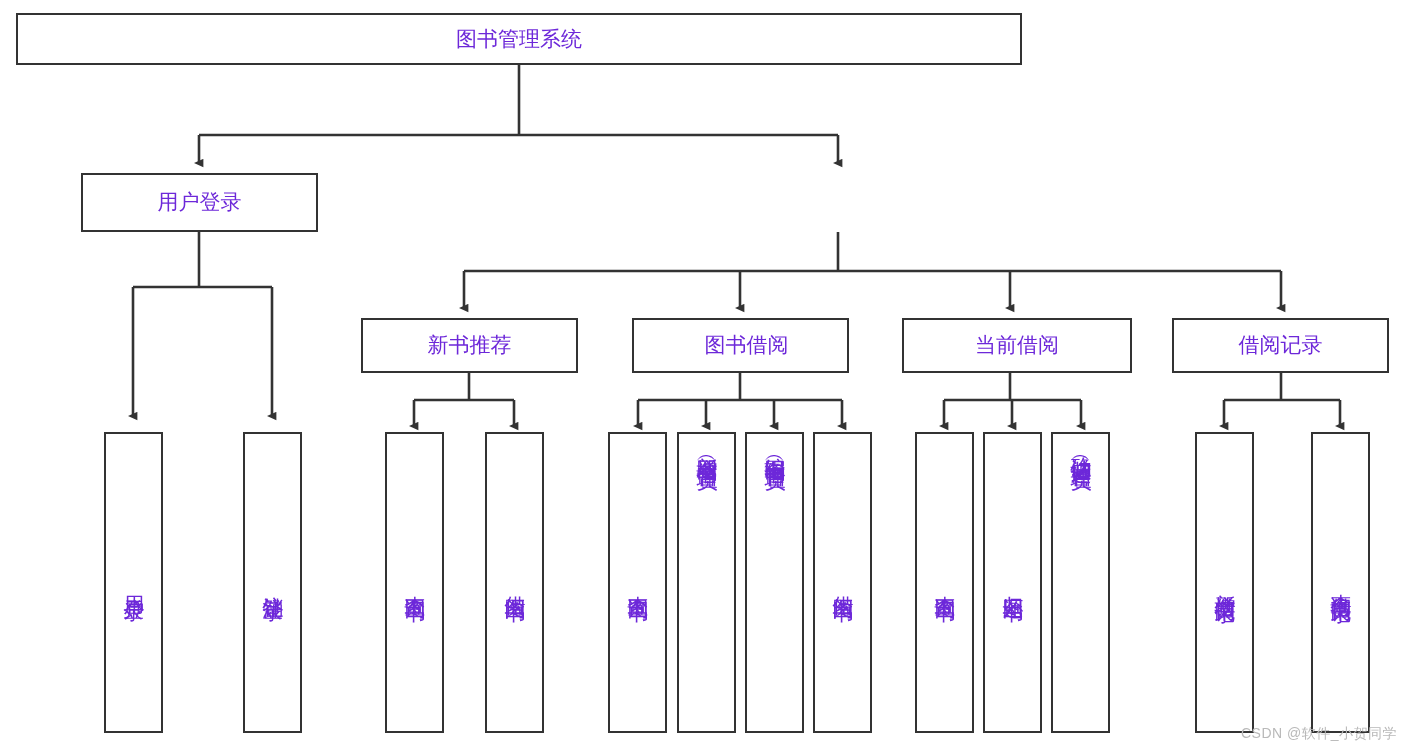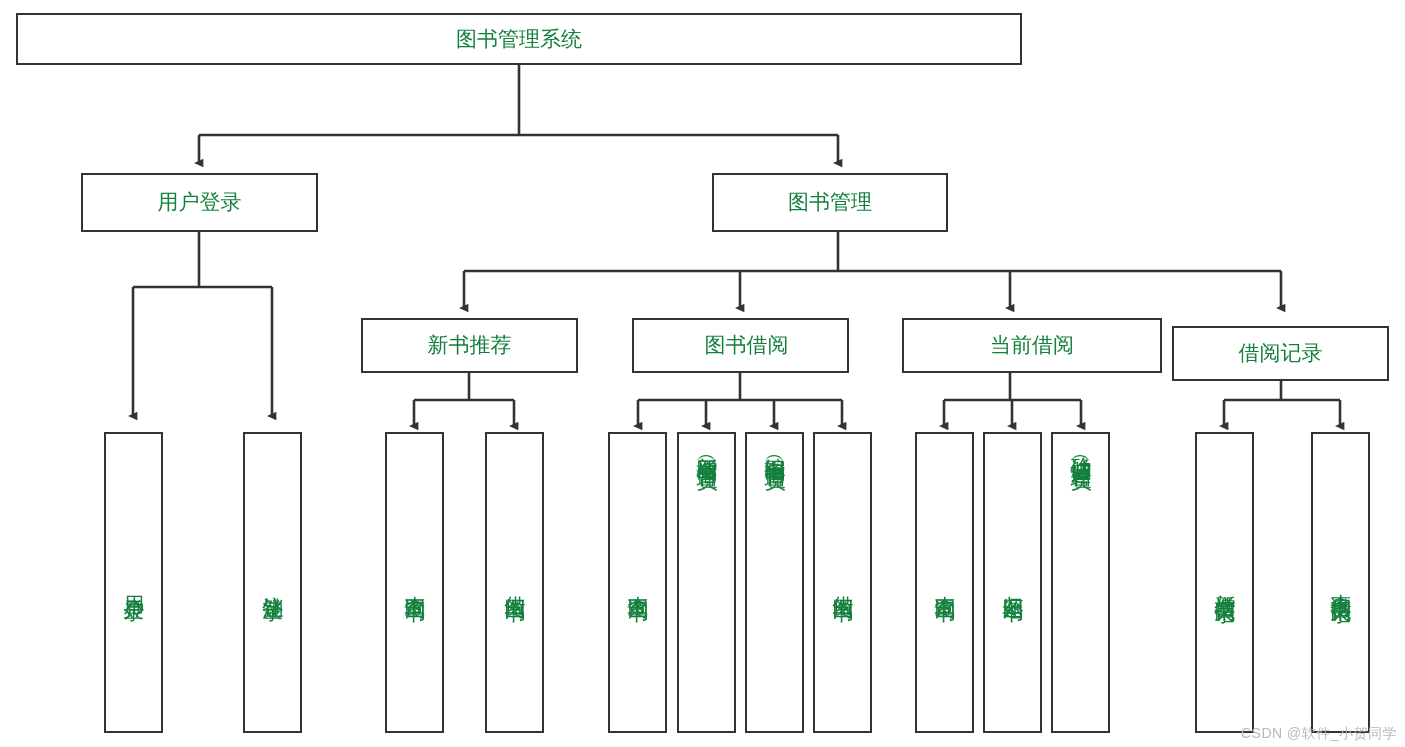--- a/index.html
+++ b/index.html
@@ -27,21 +27,21 @@
     pointer-events: none;
   }
   .node {
     position: absolute;
     box-sizing: border-box;
     background: #ffffff;
     border: 2px solid #333333;
     display: flex;
     align-items: center;
     justify-content: center;
-    color: #15803d;
+    color: #6d28d9;
     line-height: 1.18;
     text-align: center;
   }
   .node.horiz {
     font-size: 21px;
   }
   .node.vert {
     writing-mode: vertical-rl;
     text-orientation: upright;
     font-size: 21px;
@@ -122,34 +122,31 @@
     </g>
   </svg>
 
   <div class="node horiz" style="left:16px; top:13px; width:1006px; height:52px;">
     <span class="label">图书管理系统</span>
   </div>
 
   <div class="node horiz" style="left:81px; top:173px; width:237px; height:59px;">
     <span class="label">用户登录</span>
   </div>
-  <div class="node horiz" style="left:712px; top:173px; width:236px; height:59px;">
-    <span class="label">图书管理</span>
-  </div>
 
   <div class="node horiz" style="left:361px; top:318px; width:217px; height:55px;">
     <span class="label">新书推荐</span>
   </div>
   <div class="node horiz" style="left:632px; top:318px; width:217px; height:55px;padding-left:12px;">
     <span class="label">图书借阅</span>
   </div>
-  <div class="node horiz" style="left:902px; top:318px; width:260px; height:55px;">
+  <div class="node horiz" style="left:902px; top:318px; width:230px; height:55px;">
     <span class="label">当前借阅</span>
   </div>
-  <div class="node horiz" style="left:1172px; top:318px; width:217px; height:55px;margin-top:8px;">
+  <div class="node horiz" style="left:1172px; top:318px; width:217px; height:55px;">
     <span class="label">借阅记录</span>
   </div>
 
   <div class="node vert centerflow" style="left:104px; top:432px; width:59px; height:301px;">
     <span class="label">用户登录</span>
   </div>
   <div class="node vert centerflow" style="left:243px; top:432px; width:59px; height:301px;">
     <span class="label">注销登录</span>
   </div>
 

